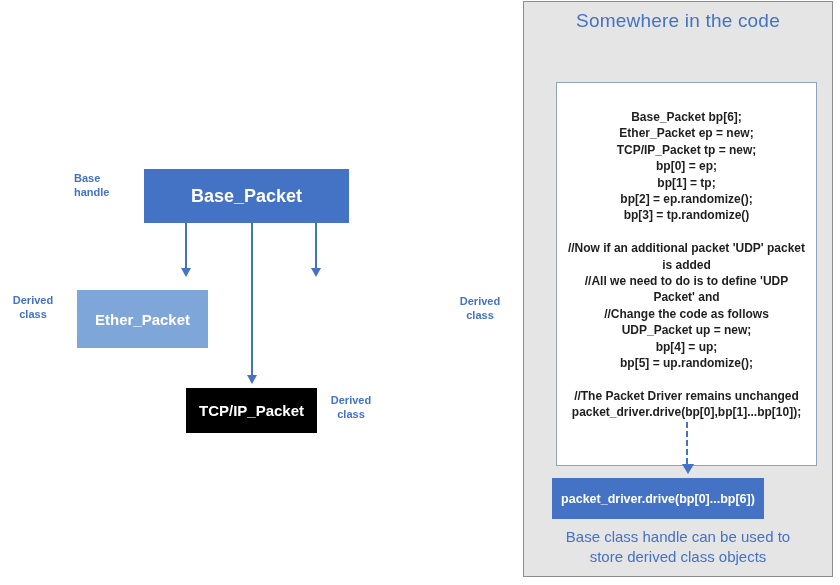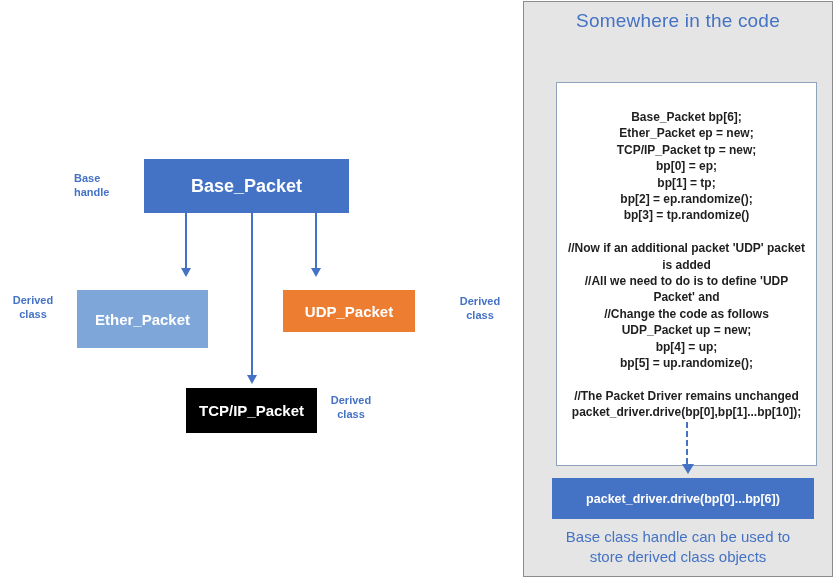--- a/index.html
+++ b/index.html
@@ -11,21 +11,21 @@
   }
   .canvas { position: relative; width: 840px; height: 585px; background: #fff; }
 
   
   .node {
     position: absolute;
     display: flex; align-items: center; justify-content: center;
     color: #ffffff; font-weight: 600;
     box-sizing: border-box;
   }
-  .node-base  { left: 144px; top: 159px; width: 205px; height: 54px; background: #4472C4; font-size: 18px; }
+  .node-base  { left: 144px; top: 169px; width: 205px; height: 54px; background: #4472C4; font-size: 18px; }
   .node-ether { left: 77px;  top: 290px; width: 131px; height: 58px; background: #7FA6D9; font-size: 15px; }
   .node-udp   { left: 283px; top: 290px; width: 132px; height: 42px; background: #ED7D31; font-size: 15px; }
   .node-tcp   { left: 186px; top: 388px; width: 131px; height: 45px; background: #000000; font-size: 15px; }
 
   .dlabel {
     position: absolute; color: #4472C4;
     font-size: 11px; line-height: 14px; font-weight: 600;
     white-space: normal;
   }
   .lbl-base        { left: 74px;  top: 171px; width: 38px; text-align: left; }
@@ -76,40 +76,39 @@
     position: absolute; left: 162px; top: 420px; height: 42px; width: 0;
     border-left: 2px dashed #4472C4;
   }
   .dash-head {
     position: absolute; left: 158px; top: 462px; width: 0; height: 0;
     border-left: 6px solid transparent; border-right: 6px solid transparent;
     border-top: 10px solid #4472C4;
   }
   .drive-box {
     position: absolute; left: 28px; top: 476px;
-    width: 262px; height: 41px;
+    width: 212px; height: 41px;
     background: #4472C4; color: #ffffff;
     display: flex; align-items: center; justify-content: center;
     font-size: 12.5px; font-weight: 600;
   }
   .caption {
     position: absolute; left: 0; top: 525px; width: 100%;
     text-align: center; color: #4472C4;
     font-size: 15px; line-height: 20px; font-weight: 400;
     white-space: pre-line;
   }
 </style>
 </head>
 <body>
 
 <div class="canvas">
 
   <div class="node node-base">Base_Packet</div>
   <div class="node node-ether">Ether_Packet</div>
-  <div class="node node-udp">UDP_Packet</div>
   <div class="node node-tcp">TCP/IP_Packet</div>
 
   <div class="dlabel lbl-base">Base handle</div>
   <div class="dlabel lbl-der-left">Derived class</div>
   <div class="dlabel lbl-der-udp">Derived class</div>
   <div class="dlabel lbl-der-tcp">Derived class</div>
 
   <div class="vline vline-ether"></div>
   <div class="ahead ahead-ether"></div>
   <div class="vline vline-udp"></div>

